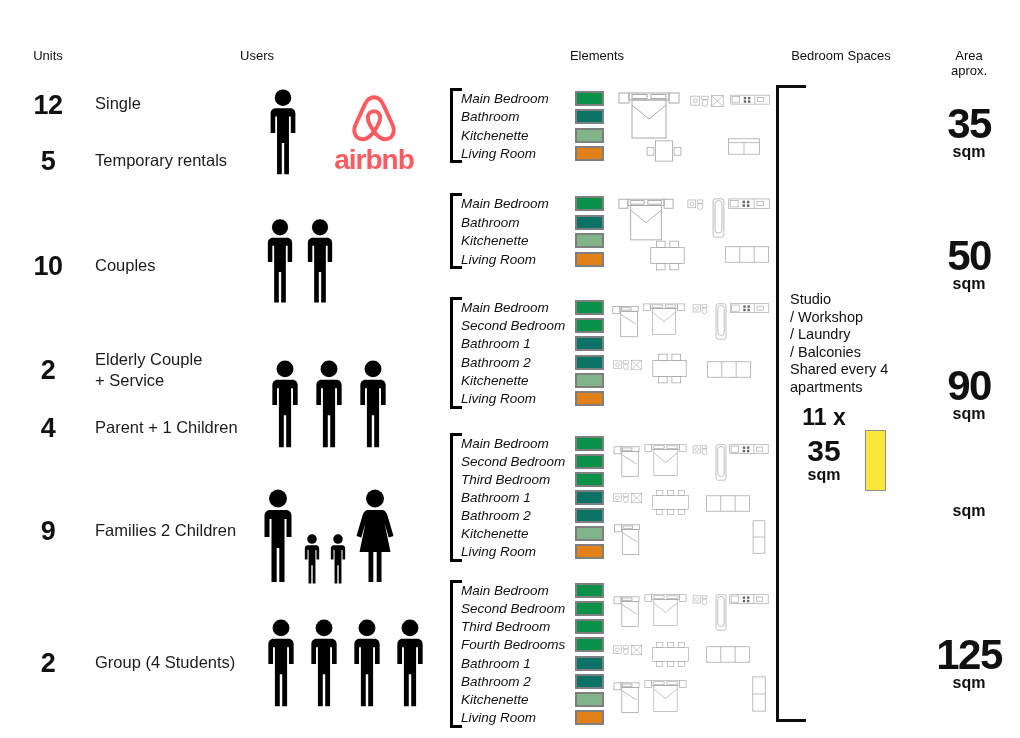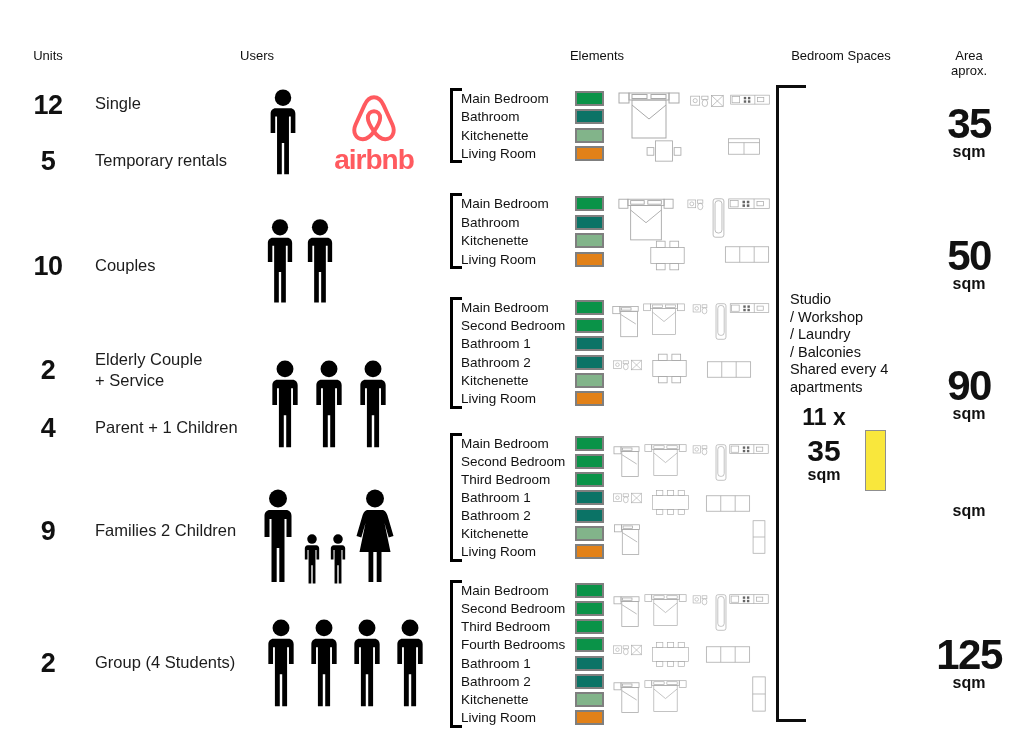--- a/index.html
+++ b/index.html
@@ -6,21 +6,21 @@
   #canvas{position:relative;width:1020px;height:738px;background:#fff;overflow:hidden;
           font-family:"Liberation Sans","DejaVu Sans",sans-serif;color:#111;}
   .abs{position:absolute;}
   .title{left:8px;top:11px;font-size:18px;font-weight:bold;letter-spacing:-0.2px;}
   .colhead{font-size:13px;font-weight:normal;text-align:center;}
   .unum{width:62px;text-align:center;font-size:27px;font-weight:bold;letter-spacing:-0.5px;}
   .ulabel{left:95px;font-size:16.5px;color:#1c1c1c;line-height:21px;}
   
   .ebracket{left:450px;width:12px;border-left:3px solid #000;border-top:3px solid #000;border-bottom:3px solid #000;box-sizing:border-box;}
   .elist{left:461px;width:143px;display:flex;flex-direction:column;justify-content:space-between;}
-  .el-item{display:flex;align-items:center;justify-content:space-between;}
+  .el-item{display:flex;align-items:center;justify-content:space-between;font-style:italic;}
   .el-label{font-size:13.5px;color:#111;white-space:nowrap;}
   .swatch{width:25px;height:11px;border:2px solid #7f7f7f;flex:0 0 auto;}
   
   .fgroup{position:absolute;}
   .furn{position:absolute;stroke:#a9a9a9;fill:none;stroke-width:1;}
   
   .person{position:absolute;fill:#000;}
   .airbnb-box{left:332px;top:90px;width:84px;text-align:center;}
   .belo{width:60px;height:56px;display:block;margin:0 auto;}
   .airbnb-word{font-size:28px;font-weight:bold;letter-spacing:-1px;margin-top:-2px;}

